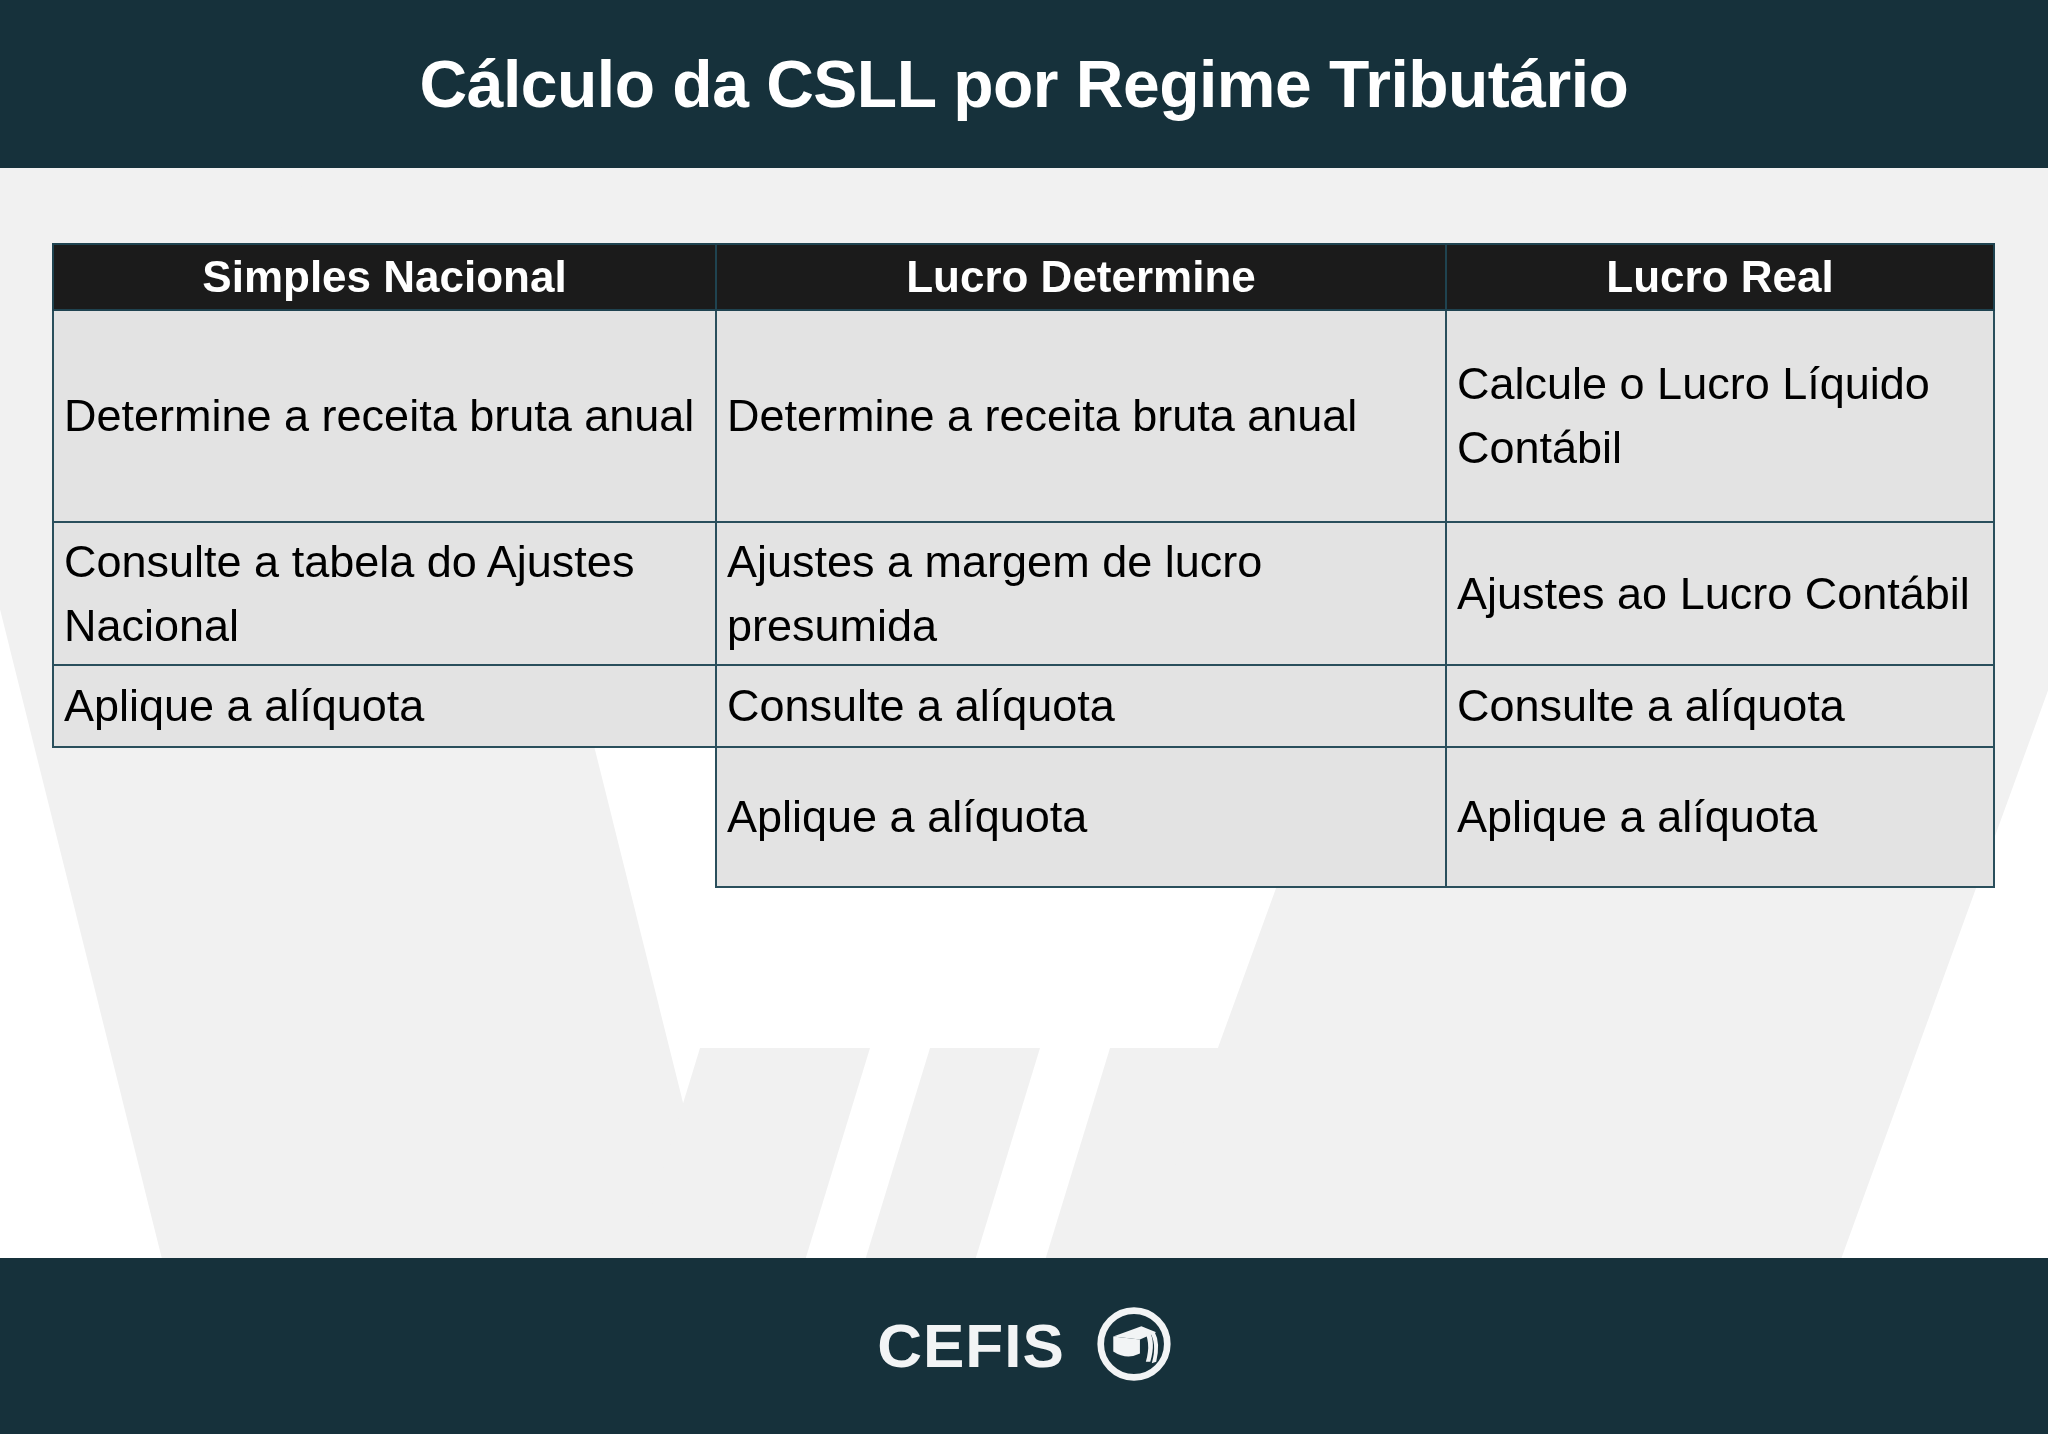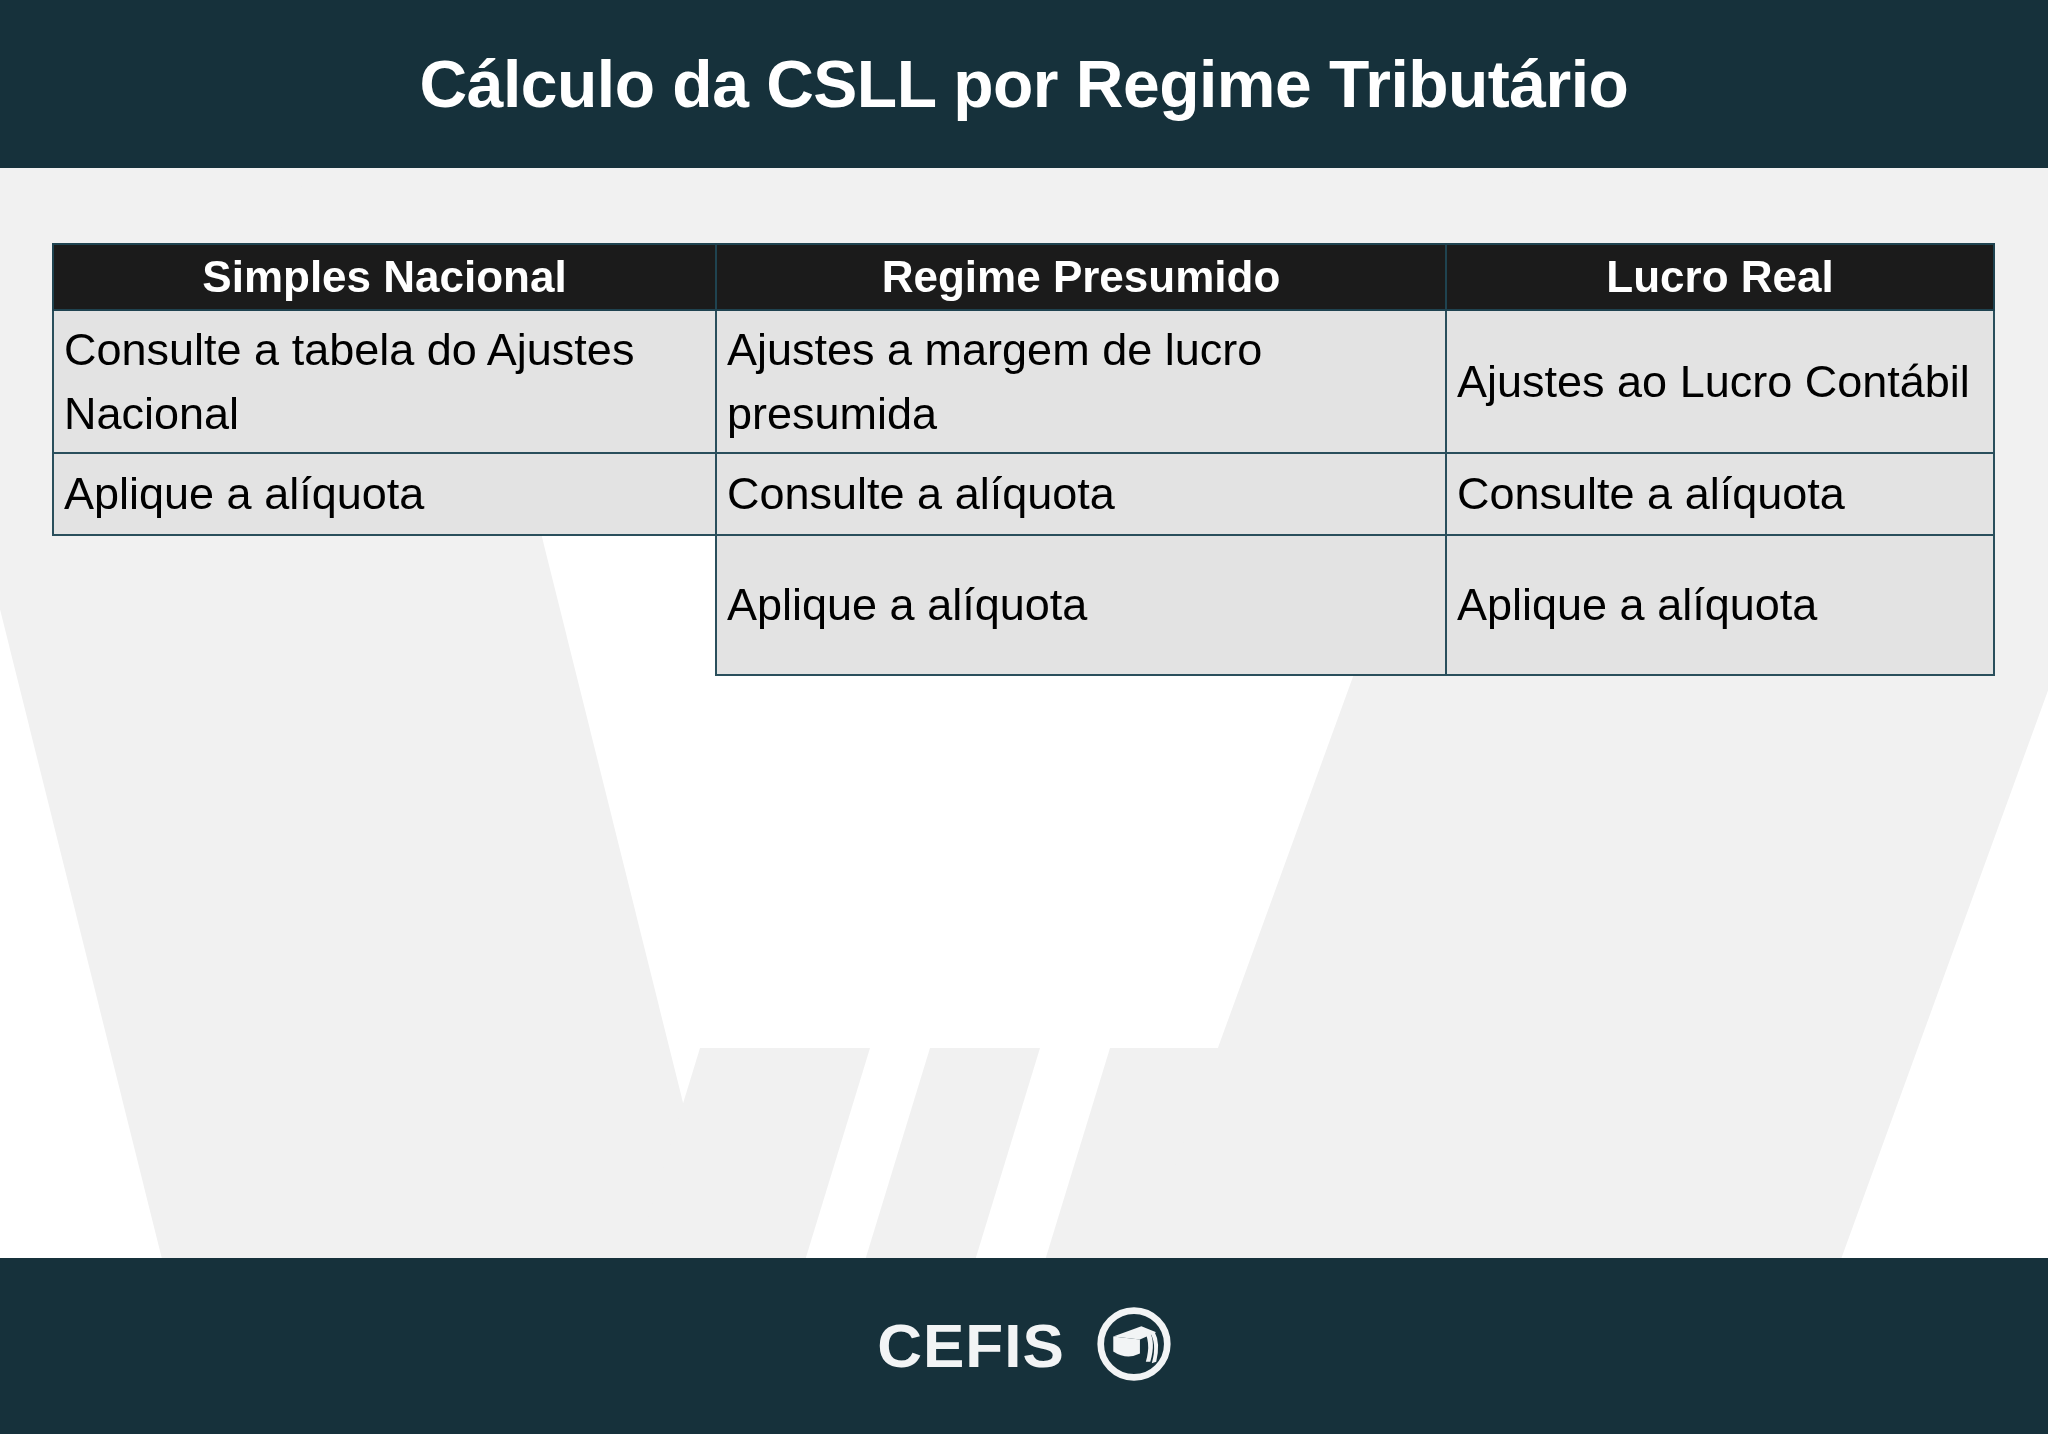--- a/index.html
+++ b/index.html
@@ -179,25 +179,30 @@
   <div class="table-wrap">
     <table class="grid">
       <colgroup>
         <col class="c1">
           <col class="c2">
           <col class="c3">
       </colgroup>
       <thead>
         <tr>
           <th>Simples Nacional</th>
-          <th>Regime Presumido</th>
+          <th>Lucro Determine</th>
           <th>Lucro Real</th>
         </tr>
       </thead>
       <tbody>
+        <tr>
+          <td class="tall">Determine a receita bruta anual</td>
+          <td class="tall">Determine a receita bruta anual</td>
+          <td class="tall">Calcule o Lucro Líquido Contábil</td>
+        </tr>
         <tr>
           <td class="mid">Consulte a tabela do Ajustes Nacional</td>
           <td class="mid">Ajustes a margem de lucro presumida</td>
           <td class="mid">Ajustes ao Lucro Contábil</td>
         </tr>
         <tr>
           <td class="short">Aplique a alíquota</td>
           <td class="short">Consulte a alíquota</td>
           <td class="short">Consulte a alíquota</td>
         </tr>

